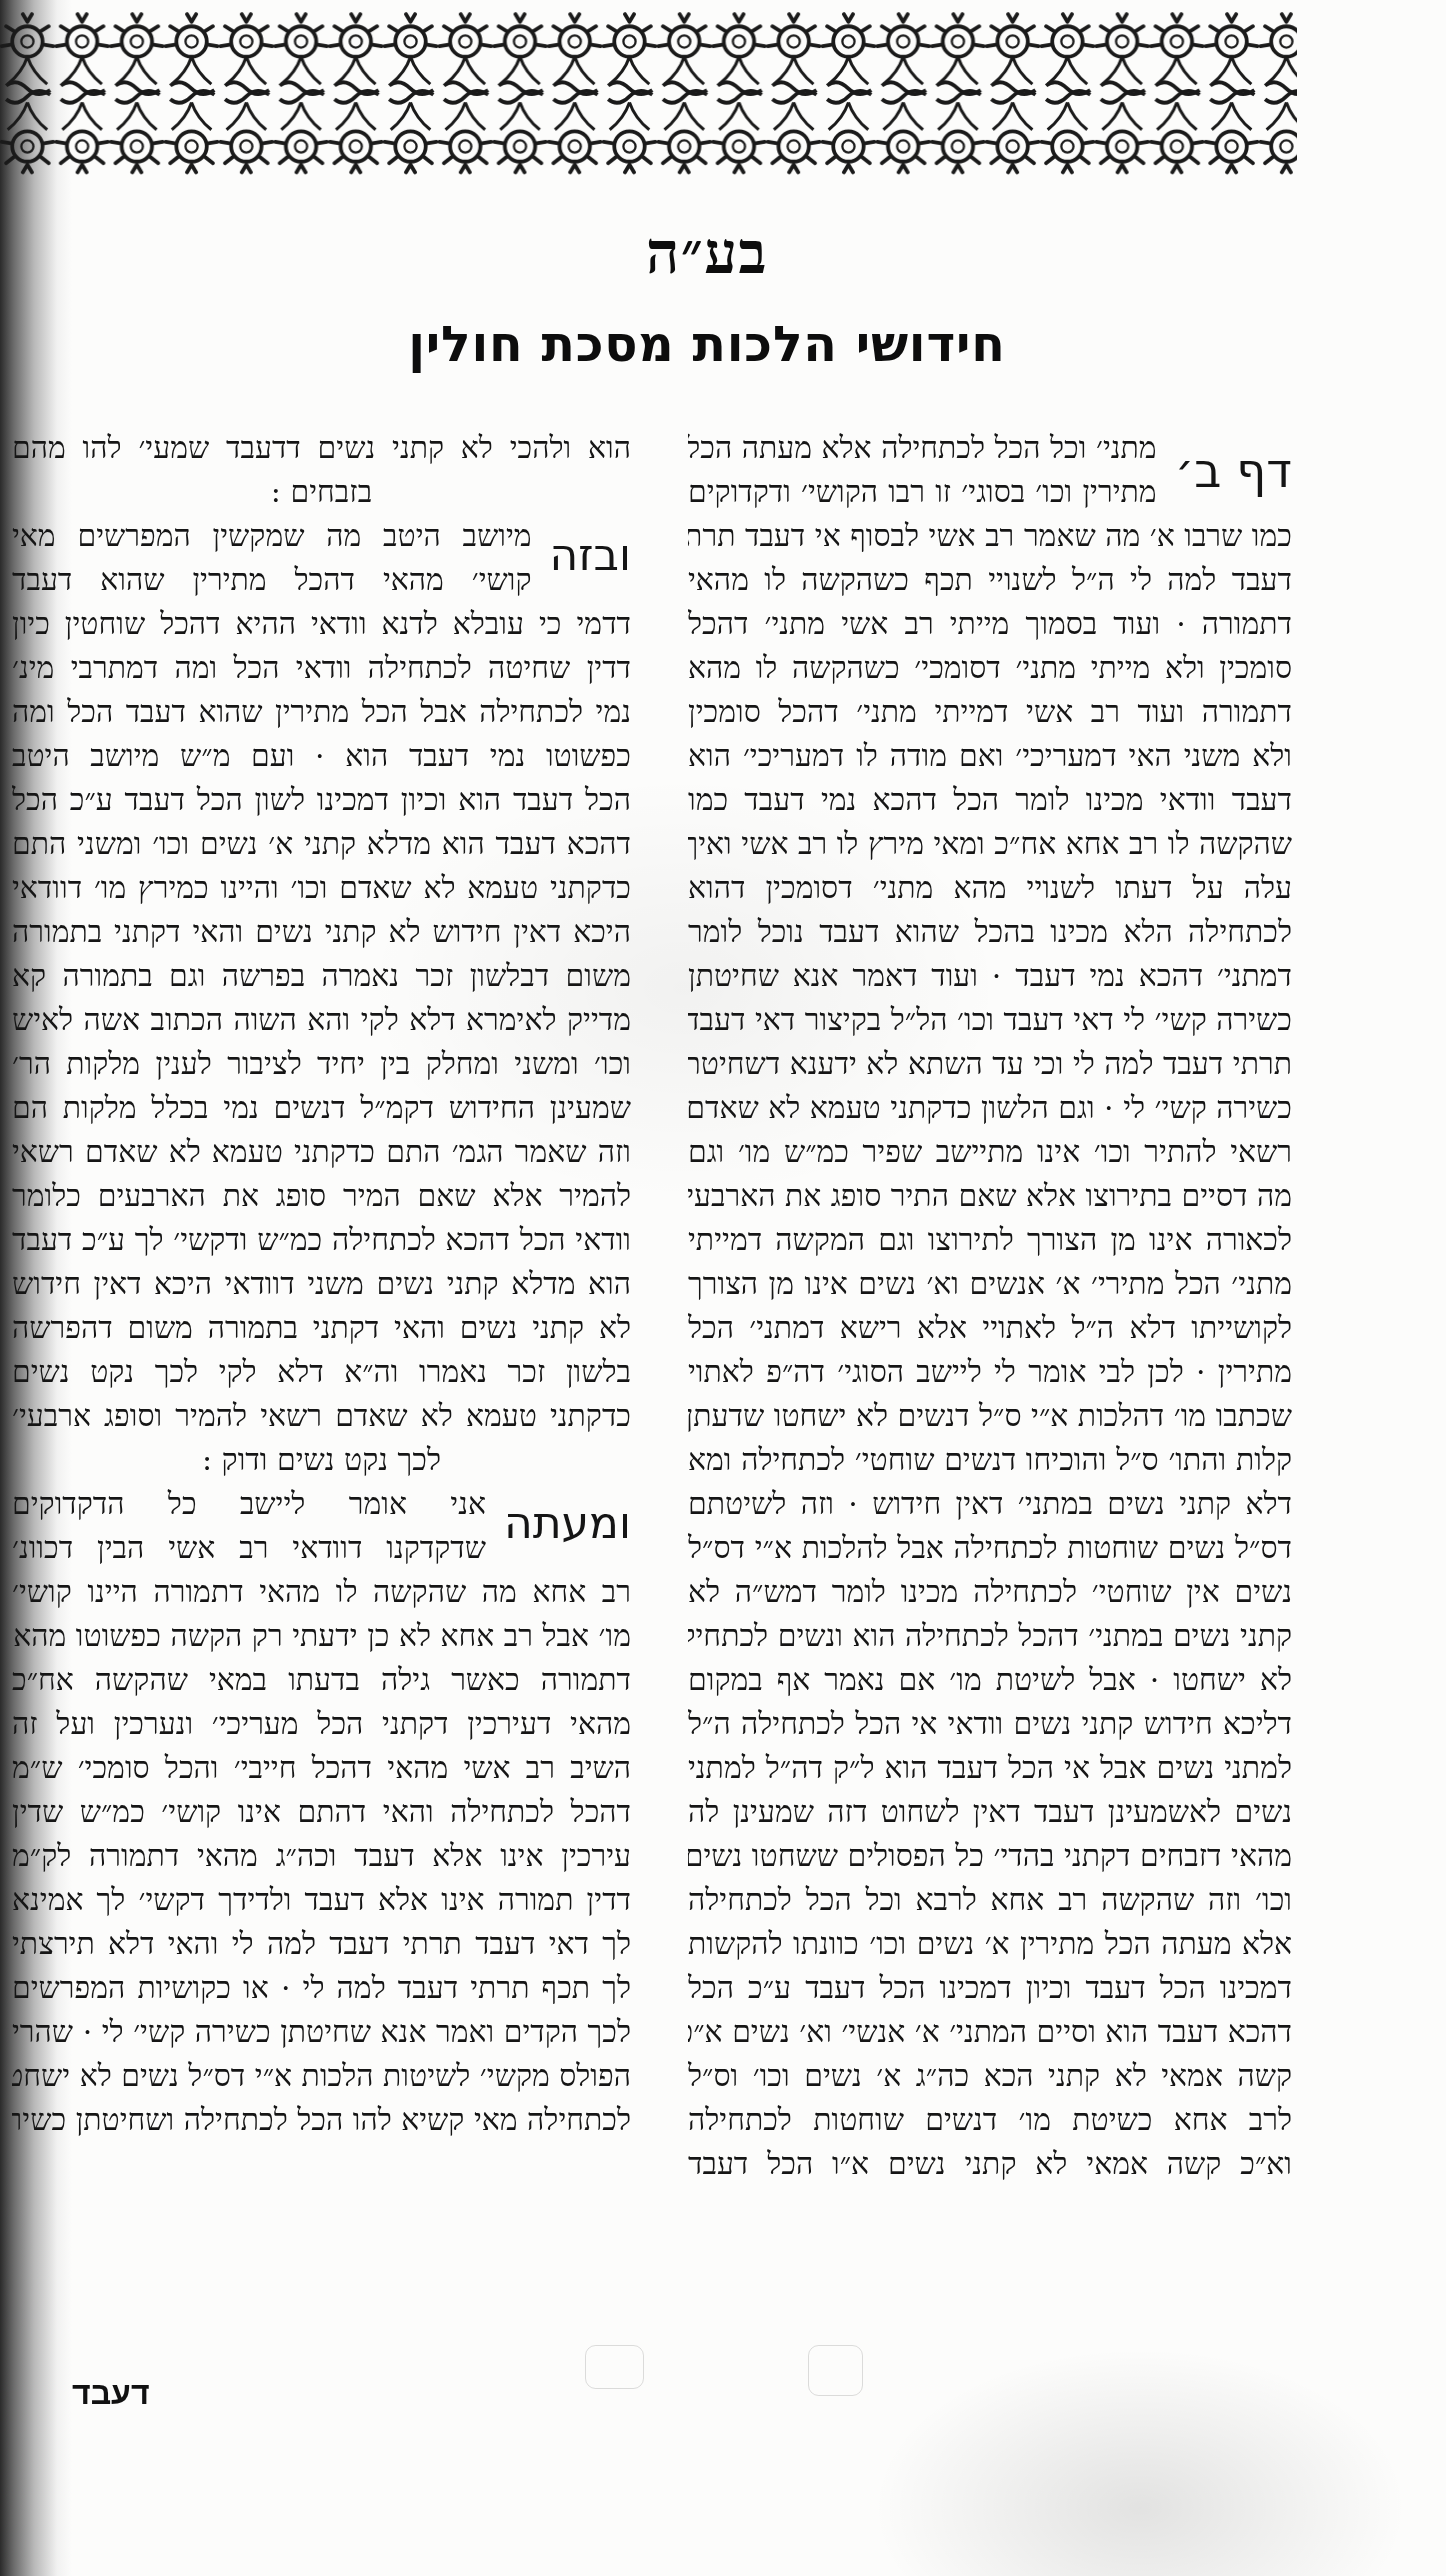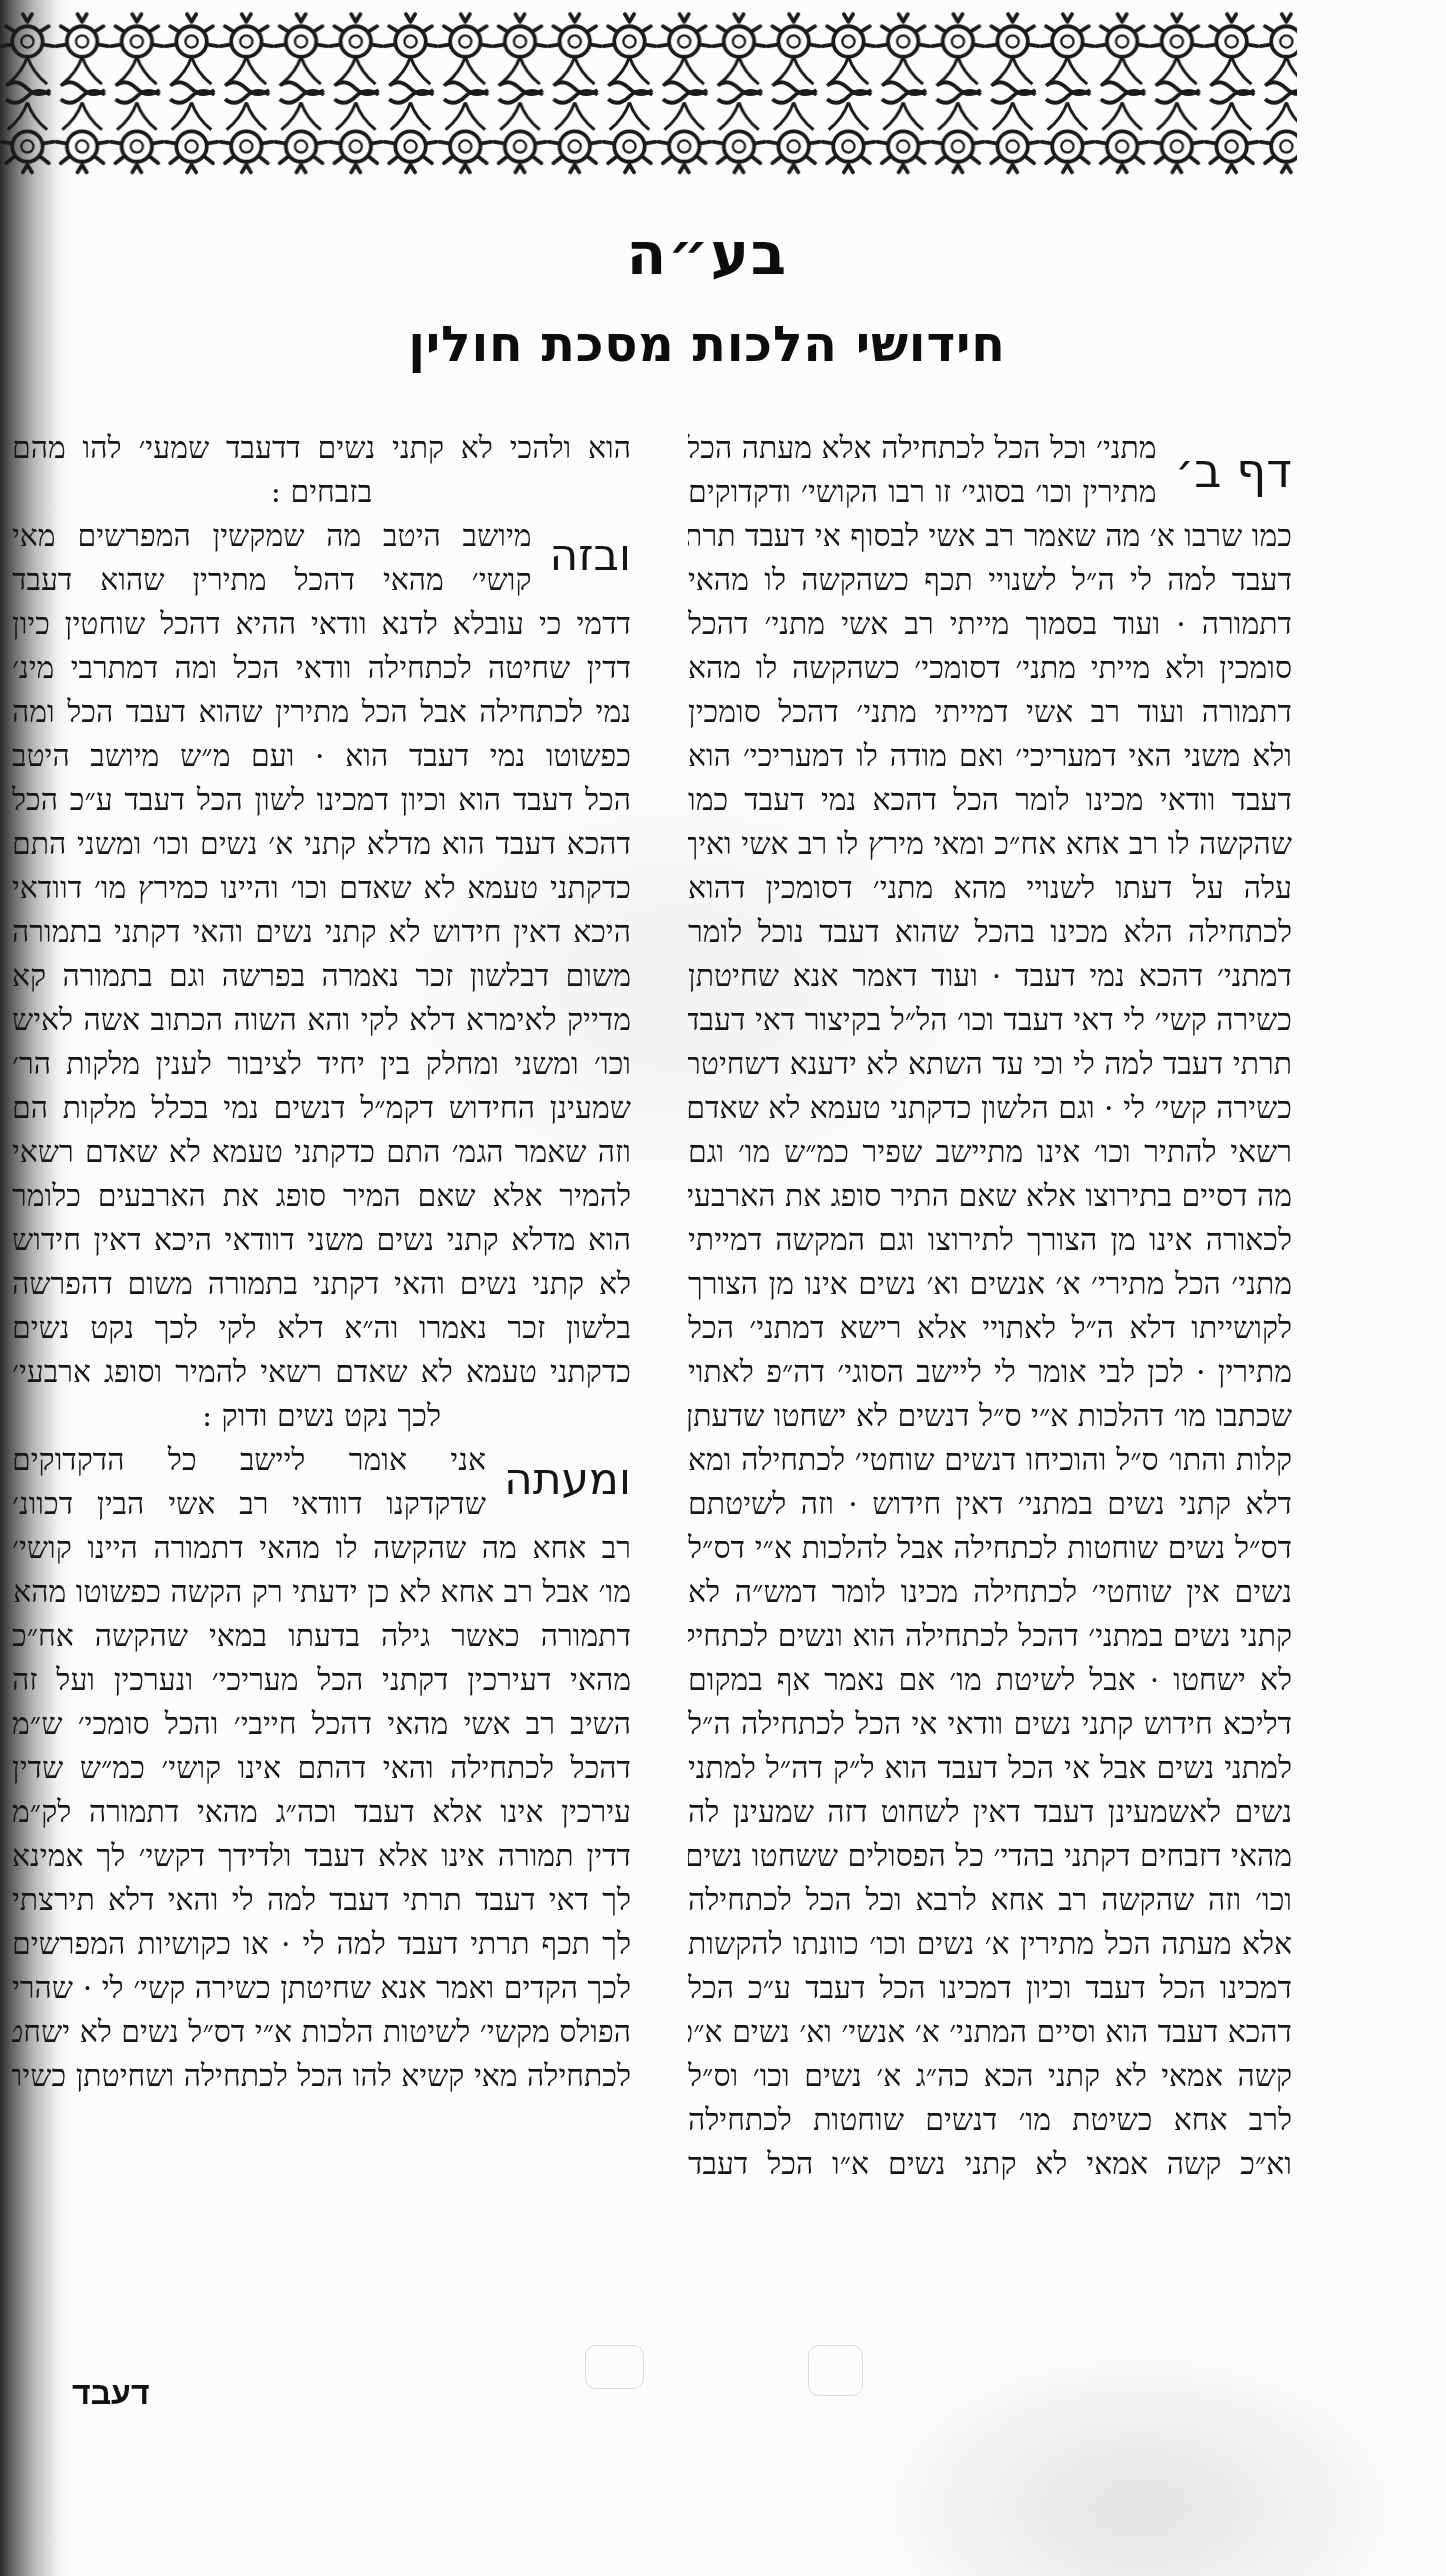--- a/index.html
+++ b/index.html
@@ -22,21 +22,21 @@
     }
     .ornament {
       position: absolute; left: 0; top: 10.6px; width: 1297px; height: 166px;
       overflow: hidden;
     }
     .ornament svg { display: block; }
     .heading {
       position: absolute; left: 365px; width: 684px; text-align: center; direction: rtl;
       font-family: "DejaVu Sans", "Liberation Sans", sans-serif; font-weight: bold; color: #0d0d0d;
     }
-    .heading.bh { top: 220px; font-size: 58px; letter-spacing: 1.5px; }
+    .heading.bh { top: 220px; font-size: 58px; letter-spacing: 1.5px; font-family: Liberation Serif, serif; }
     .heading.title { top: 316px; font-size: 49px; letter-spacing: 0.8px; }
     .col {
       position: absolute; direction: rtl; text-align: justify;
       font-size: 30px; line-height: 44px; color: #151515;
       font-family: "DejaVu Serif", "Liberation Serif", serif;
     }
     .col.right { left: 688px; width: 604px; top: 426px; }
     .col.left { left: 0px; width: 619px; top: 426px; padding-left: 12px; }
     .line { display: block; white-space: nowrap; overflow: hidden; text-align: justify; text-align-last: justify; }
     .line.center { text-align: left; text-align-last: center; }
@@ -147,20 +147,21 @@
   <span class="line">הכל דעבד הוא וכיון דמכינו לשון הכל דעבד ע״כ הכל</span>
   <span class="line">דהכא דעבד הוא מדלא קתני א׳ נשים וכו׳ ומשני התם</span>
   <span class="line">כדקתני טעמא לא שאדם וכו׳ והיינו כמירץ מו׳ דוודאי</span>
   <span class="line">היכא דאין חידוש לא קתני נשים והאי דקתני בתמורה</span>
   <span class="line">משום דבלשון זכר נאמרה בפרשה וגם בתמורה קא</span>
   <span class="line">מדייק לאימרא דלא לקי והא השוה הכתוב אשה לאיש</span>
   <span class="line">וכו׳ ומשני ומחלק בין יחיד לציבור לענין מלקות הר׳</span>
   <span class="line">שמעינן החידוש דקמ״ל דנשים נמי בכלל מלקות הם</span>
   <span class="line">וזה שאמר הגמ׳ התם כדקתני טעמא לא שאדם רשאי</span>
   <span class="line">להמיר אלא שאם המיר סופג את הארבעים כלומר</span>
+  <span class="line">וודאי הכל דהכא לכתחילה כמ״ש ודקשי׳ לך ע״כ דעבד</span>
   <span class="line">הוא מדלא קתני נשים משני דוודאי היכא דאין חידוש</span>
   <span class="line">לא קתני נשים והאי דקתני בתמורה משום דהפרשה</span>
   <span class="line">בלשון זכר נאמרו וה״א דלא לקי לכך נקט נשים</span>
   <span class="line">כדקתני טעמא לא שאדם רשאי להמיר וסופג ארבעי׳</span>
   <span class="line center">לכך נקט נשים ודוק :</span>
 
   <span class="opener">ומעתה</span>
   <span class="line">אני אומר ליישב כל הדקדוקים</span>
   <span class="line">שדקדקנו דוודאי רב אשי הבין דכוונ׳</span>
   <span class="line">רב אחא מה שהקשה לו מהאי דתמורה היינו קושי׳</span>

